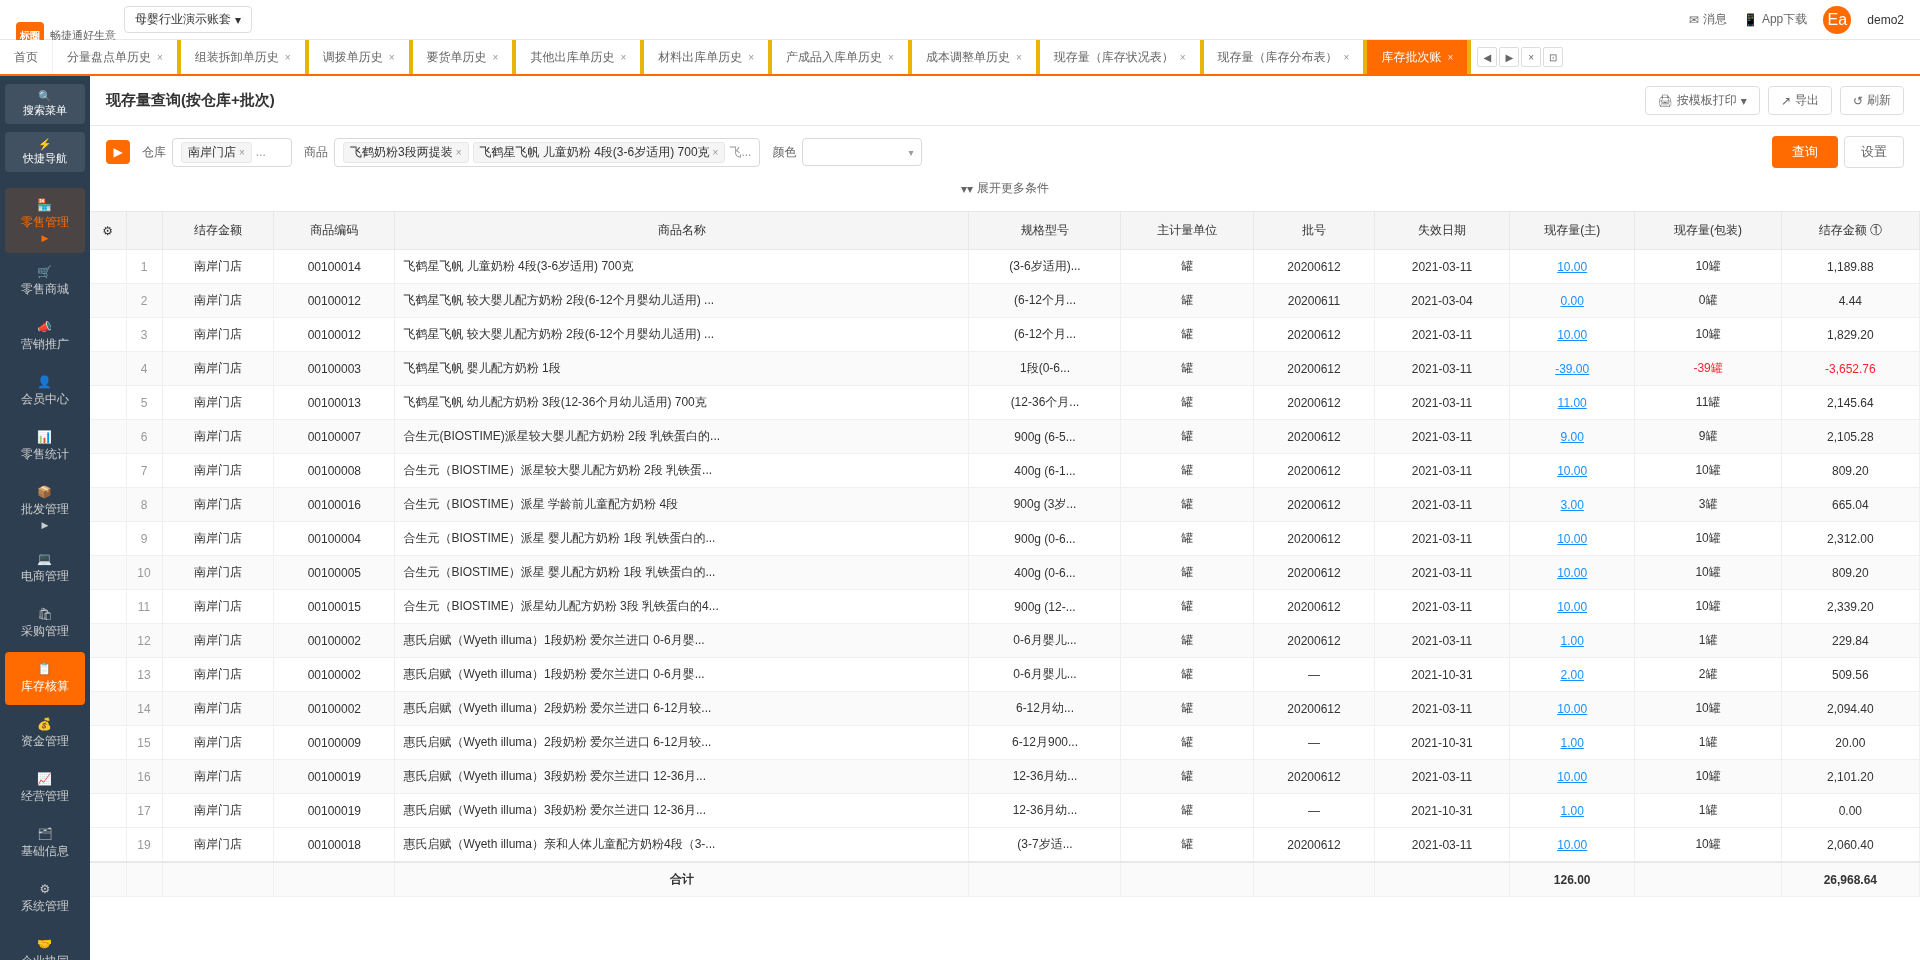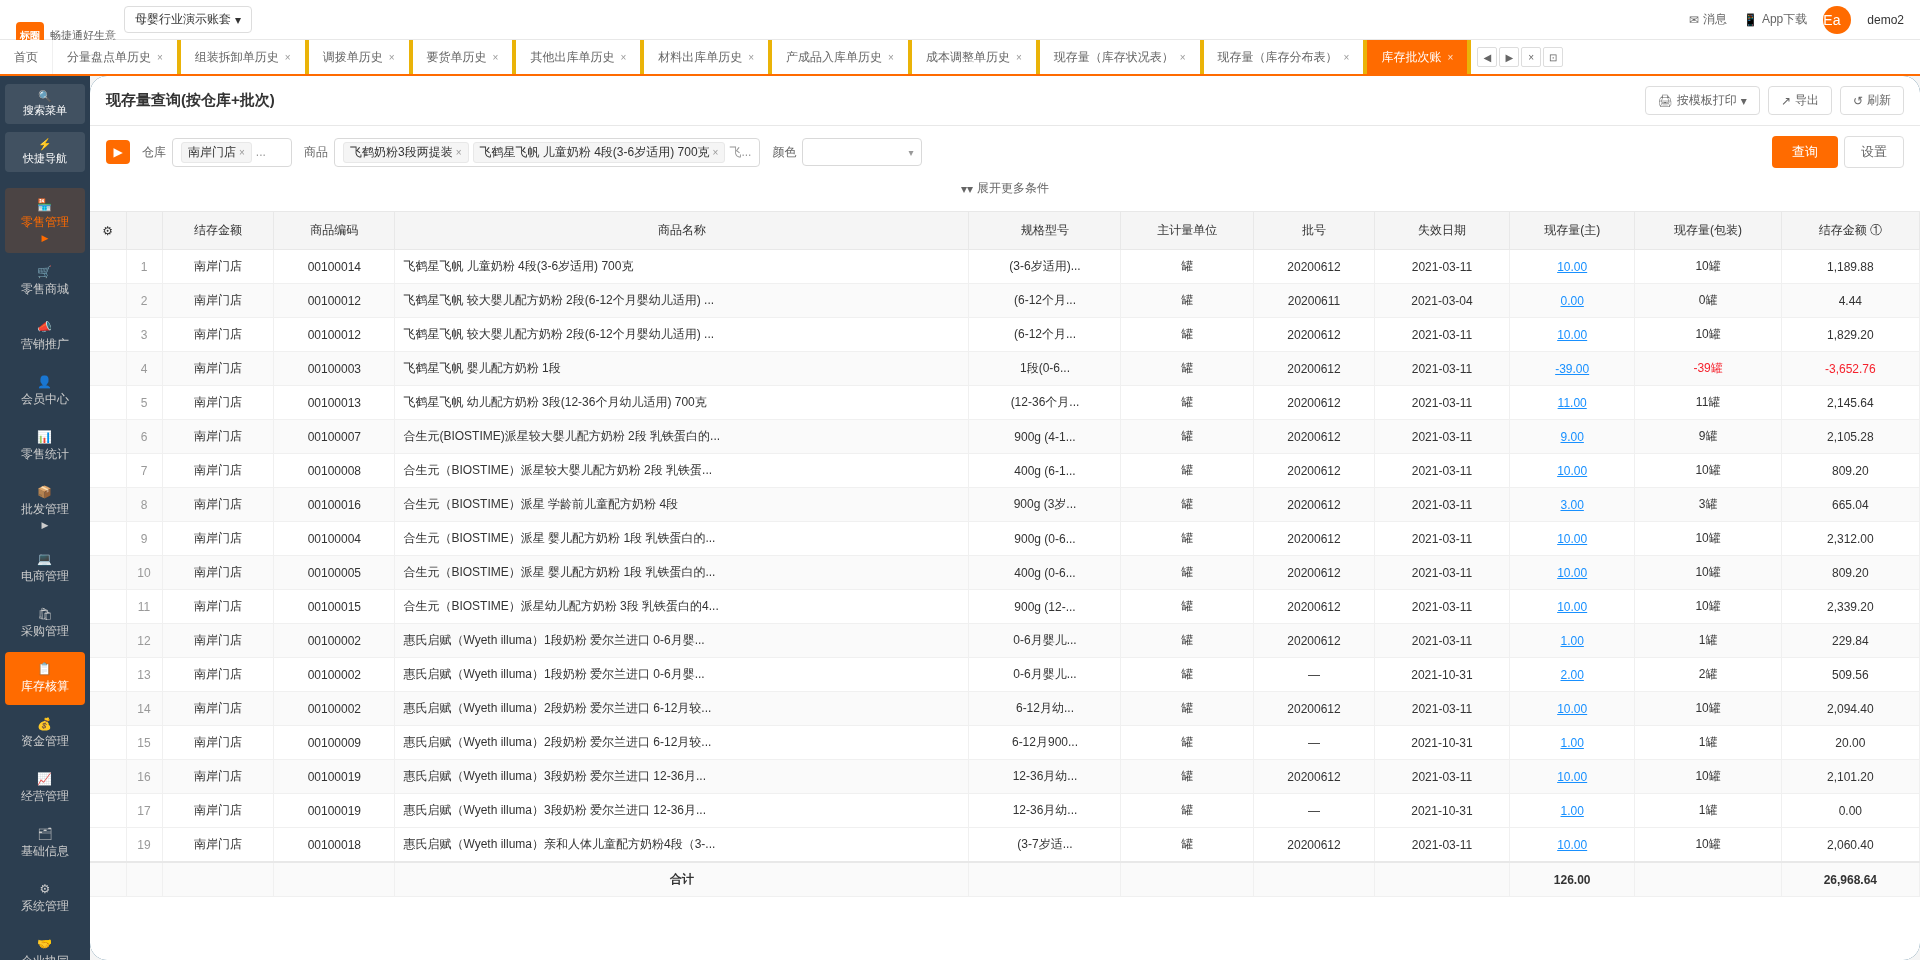--- a/index.html
+++ b/index.html
@@ -7,21 +7,21 @@
 
     
     .top-bar { height: 40px; background: #fff; display: flex; align-items: center; justify-content: space-between; padding: 0 16px; border-bottom: 1px solid #e8e8e8; flex-shrink: 0; }
     .top-bar-left { display: flex; align-items: center; gap: 8px; }
     .logo-area { display: flex; align-items: center; gap: 6px; margin-top: 32px; }
     .logo-icon { width: 28px; height: 28px; background: #ff6b00; border-radius: 4px; display: flex; align-items: center; justify-content: center; color: white; font-size: 10px; font-weight: bold; }
     .logo-text { font-size: 11px; color: #666; line-height: 1.2; }
     .industry-select { display: flex; align-items: center; gap: 4px; padding: 4px 10px; border: 1px solid #ddd; border-radius: 4px; cursor: pointer; font-size: 12px; color: #333; }
     .top-bar-right { display: flex; align-items: center; gap: 16px; }
     .top-bar-btn { display: flex; align-items: center; gap: 4px; font-size: 12px; color: #666; cursor: pointer; }
-    .user-avatar { width: 28px; height: 28px; background: #ff6b00; border-radius: 50%; display: flex; align-items: center; color: white; font-size: 14px; }
+    .user-avatar { width: 28px; height: 28px; background: #ff6b00; border-radius: 50%; display: flex; align-items: center; justify-content: center; color: white; font-size: 16px; }
 
     
     .nav-tabs { height: 36px; background: #fff; display: flex; align-items: center; border-bottom: 2px solid #ff6b00; flex-shrink: 0; overflow: hidden; }
     .nav-tab { padding: 0 14px; height: 36px; display: flex; align-items: center; gap: 4px; font-size: 12px; color: #666; cursor: pointer; white-space: nowrap; border-right: 4px solid #eab308; flex-shrink: 0; }
     .nav-tab.active { background: #ff6b00; color: white; }
     .nav-tab .close-x { font-size: 10px; color: #999; margin-left: 2px; cursor: pointer; }
     .nav-tab.active .close-x { color: rgba(255,255,255,0.8); }
     .nav-tab-home { padding: 0 14px; height: 36px; display: flex; align-items: center; font-size: 12px; color: #666; cursor: pointer; background: #fff; border-right: 1px solid #f0f0f0; flex-shrink: 0; }
     .nav-arrows { display: flex; gap: 2px; padding: 0 6px; }
     .nav-arrow { width: 20px; height: 20px; border: 1px solid #ddd; border-radius: 2px; display: flex; align-items: center; justify-content: center; cursor: pointer; font-size: 10px; color: #666; }
@@ -31,21 +31,21 @@
 
     
     .sidebar { width: 90px; background: #2c3e50; display: flex; flex-direction: column; align-items: center; padding-top: 8px; flex-shrink: 0; }
     .sidebar-search { width: 80px; background: rgba(255,255,255,0.1); border-radius: 4px; padding: 6px 8px; color: white; font-size: 11px; margin-bottom: 8px; text-align: center; cursor: pointer; }
     .sidebar-nav { width: 80px; background: rgba(255,255,255,0.1); border-radius: 4px; padding: 6px 8px; color: white; font-size: 11px; margin-bottom: 8px; text-align: center; cursor: pointer; }
     .sidebar-item { width: 80px; padding: 10px 8px; color: #ccc; font-size: 12px; text-align: center; cursor: pointer; border-radius: 4px; margin-bottom: 2px; display: flex; flex-direction: column; align-items: center; gap: 2px; }
     .sidebar-item.active { background: #ff6b00; color: white; }
     .sidebar-divider { width: 60px; height: 1px; background: rgba(255,255,255,0.1); margin: 4px 0; }
 
     
-    .content-area { flex: 1; display: flex; flex-direction: column; overflow: hidden; background: #0c4a6e; border-radius: 17px; }
+    .content-area { flex: 1; display: flex; flex-direction: column; overflow: hidden; background: #0c4a6e; }
 
     
     .page-header { background: #fff; padding: 10px 16px; display: flex; align-items: center; justify-content: space-between; border-bottom: 1px solid #e8e8e8; flex-shrink: 0; }
     .page-title { font-size: 15px; font-weight: bold; color: #333; }
     .page-header-actions { display: flex; align-items: center; gap: 8px; }
     .btn-template { display: flex; align-items: center; gap: 4px; padding: 5px 12px; border: 1px solid #ddd; border-radius: 4px; font-size: 12px; color: #666; cursor: pointer; background: #fff; }
     .btn-export { display: flex; align-items: center; gap: 4px; padding: 5px 12px; border: 1px solid #ddd; border-radius: 4px; font-size: 12px; color: #666; cursor: pointer; background: #fff; }
     .btn-refresh { display: flex; align-items: center; gap: 4px; padding: 5px 12px; border: 1px solid #ddd; border-radius: 4px; font-size: 12px; color: #666; cursor: pointer; background: #fff; }
 
     
@@ -396,21 +396,21 @@
     <td style=""><span class="td-link">11.00</span></td>
     <td style="">11罐</td>
     <td style="">2,145.64</td>
   </tr>
             <tr style="background: rgb(250, 250, 250);">
     <td></td>
     <td class="row-num">6</td>
     <td>南岸门店</td>
     <td>00100007</td>
     <td class="text-left">合生元(BIOSTIME)派星较大婴儿配方奶粉 2段 乳铁蛋白的...</td>
-    <td>900g (4-1...</td>
+    <td>900g (6-5...</td>
     <td>罐</td>
     <td>20200612</td>
     <td>2021-03-11</td>
     <td style=""><span class="td-link">9.00</span></td>
     <td style="">9罐</td>
     <td style="">2,105.28</td>
   </tr>
             <tr>
     <td></td>
     <td class="row-num">7</td>

